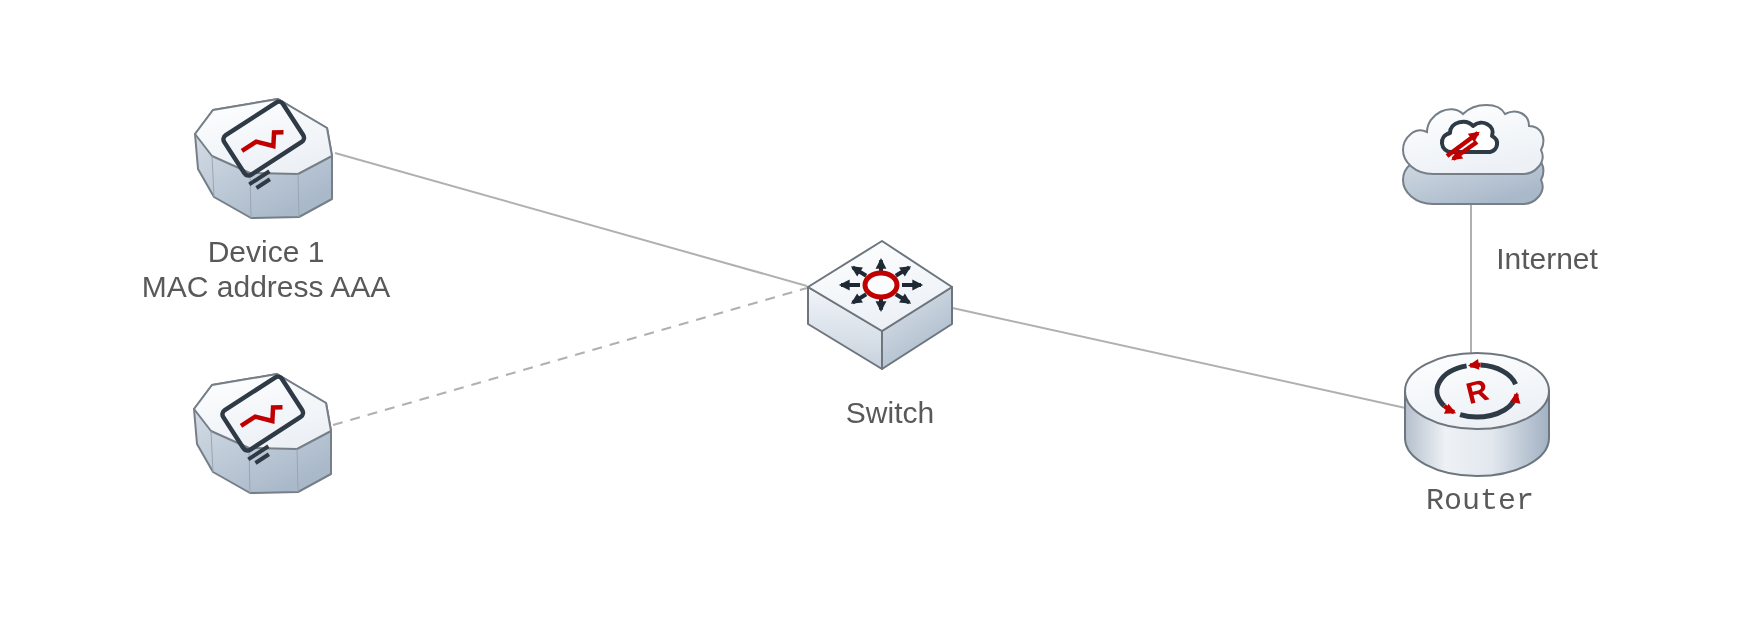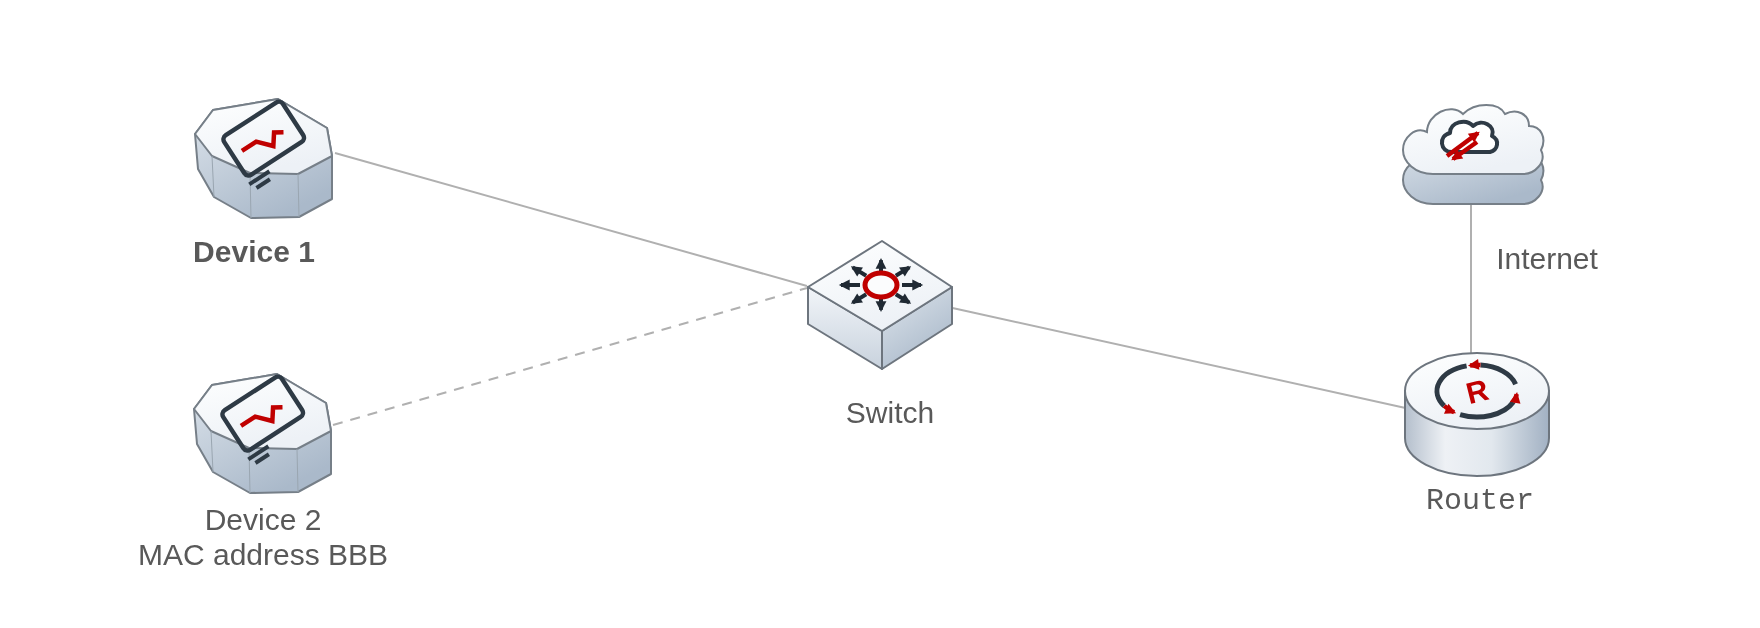--- a/index.html
+++ b/index.html
@@ -71,32 +71,29 @@
     <line x1="333" y1="425" x2="807" y2="288" stroke="#b0b0b0" stroke-width="2" stroke-dasharray="10 8"></line>
     <line x1="948" y1="307" x2="1410" y2="409" stroke="#b0b0b0" stroke-width="2"></line>
     <line x1="1471" y1="205" x2="1471" y2="353" stroke="#b0b0b0" stroke-width="2"></line>
   </svg>
 
   <div class="node" style="left:192px;top:93px;">
     <svg width="146" height="131" viewBox="0 0 146 131">
       <use href="#symDevice"></use>
     </svg>
   </div>
-  <div class="lbl" style="left:254px;top:234px;font-weight:bold;">
+  <div class="lbl" style="left:266px;top:234px;">
     <div>Device 1</div>
+    <div>MAC address AAA</div>
   </div>
 
   <div class="node" style="left:191px;top:368px;">
     <svg width="146" height="131" viewBox="0 0 146 131">
       <use href="#symDevice"></use>
     </svg>
-  </div>
-  <div class="lbl" style="left:263px;top:502px;">
-    <div>Device 2</div>
-    <div>MAC address BBB</div>
   </div>
 
   <div class="node" style="left:806px;top:238px;">
     <svg width="148" height="134" viewBox="0 0 148 134">
       <path d="M2,49 L76,93 L76,131 L2,86 Z" fill="url(#gSideL)" stroke="#6d757e" stroke-width="2" stroke-linejoin="round"></path>
       <path d="M76,93 L146,49 L146,86 L76,131 Z" fill="url(#gSideR)" stroke="#6d757e" stroke-width="2" stroke-linejoin="round"></path>
       <path d="M76,3 L146,49 L76,93 L2,49 Z" fill="url(#gTop)" stroke="#6d757e" stroke-width="2" stroke-linejoin="round"></path>
       <g transform="translate(75,47)" stroke="#1f2933" stroke-width="4" fill="none">
         <path d="M21,0 L40,0" marker-end="url(#mDark)"></path>
         <path d="M14.8,9.2 L28.3,17.6" marker-end="url(#mDark)"></path>

